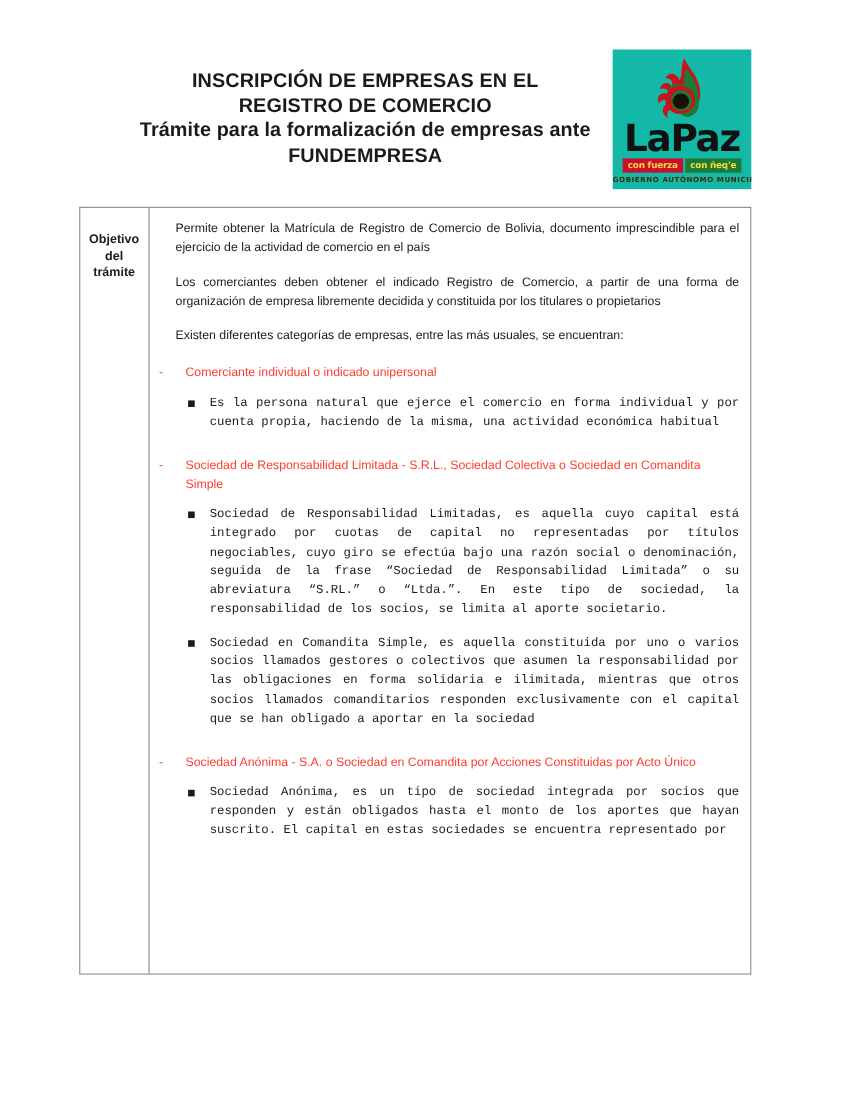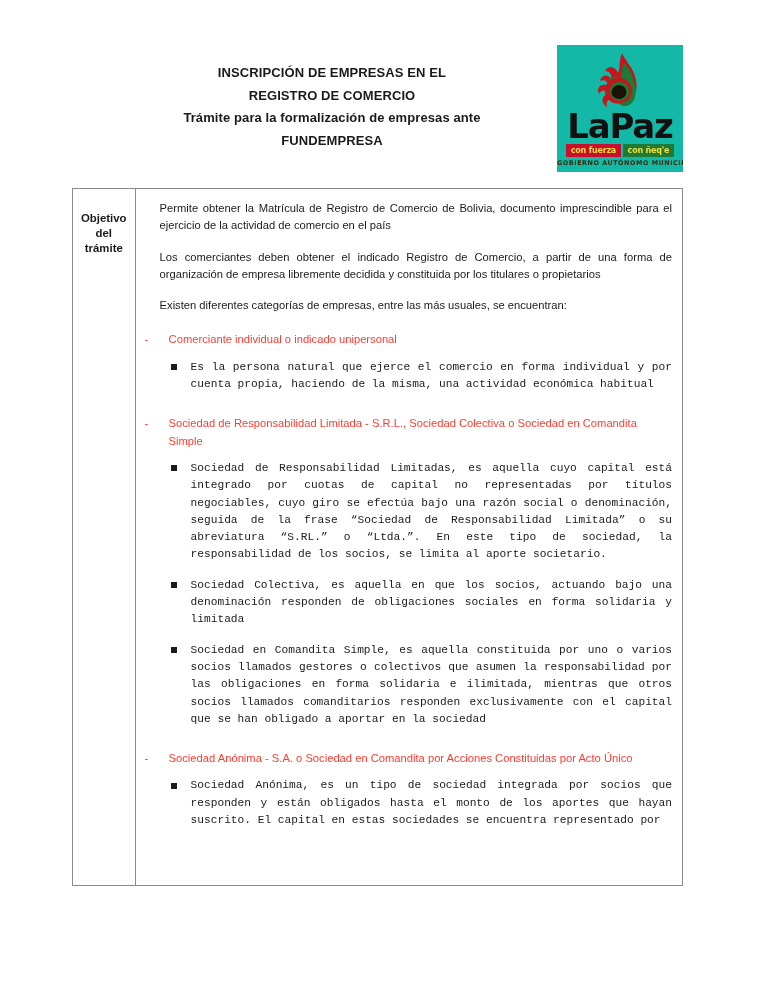--- a/index.html
+++ b/index.html
@@ -33,21 +33,21 @@
   }
 
   .title-block {
     position: absolute;
     left: 118px;
     top: 62px;
     width: 428px;
     text-align: center;
   }
   .title-line {
-    font-size: 13px;
+    font-size: 18px;
     font-weight: bold;
     line-height: 22.5px;
     letter-spacing: 0.1px;
     color: #1a1a1a;
     white-space: nowrap;
   }
 
   
   .logo {
     position: absolute;
@@ -271,26 +271,20 @@
       <div class="sq-item">
         <span class="sq">
             <i></i>
           </span>
         <span class="sq-text">Sociedad de Responsabilidad Limitadas, es aquella cuyo capital está integrado por cuotas de capital no representadas por títulos negociables, cuyo giro se efectúa bajo una razón social o denominación, seguida de la frase “Sociedad de Responsabilidad Limitada” o su abreviatura “S.RL.” o “Ltda.”. En este tipo de sociedad, la responsabilidad de los socios, se limita al aporte societario.</span>
       </div>
       <div class="sq-item tight">
         <span class="sq">
             <i></i>
           </span>
-        <span class="sq-text">Sociedad Colectiva, es aquella en que los socios, actuando bajo una denominación responden de obligaciones sociales en forma solidaria y limitada</span>
-      </div>
-      <div class="sq-item tight">
-        <span class="sq">
-            <i></i>
-          </span>
         <span class="sq-text">Sociedad en Comandita Simple, es aquella constituida por uno o varios socios llamados gestores o colectivos que asumen la responsabilidad por las obligaciones en forma solidaria e ilimitada, mientras que otros socios llamados comanditarios responden exclusivamente con el capital que se han obligado a aportar en la sociedad</span>
       </div>
 
       <div class="red-head" style="margin-top:22px;">
         <span class="dash">-</span>
         <span class="rh-text">Sociedad Anónima - S.A. o Sociedad en Comandita por Acciones Constituidas por Acto Único</span>
       </div>
       <div class="sq-item">
         <span class="sq">
             <i></i>

